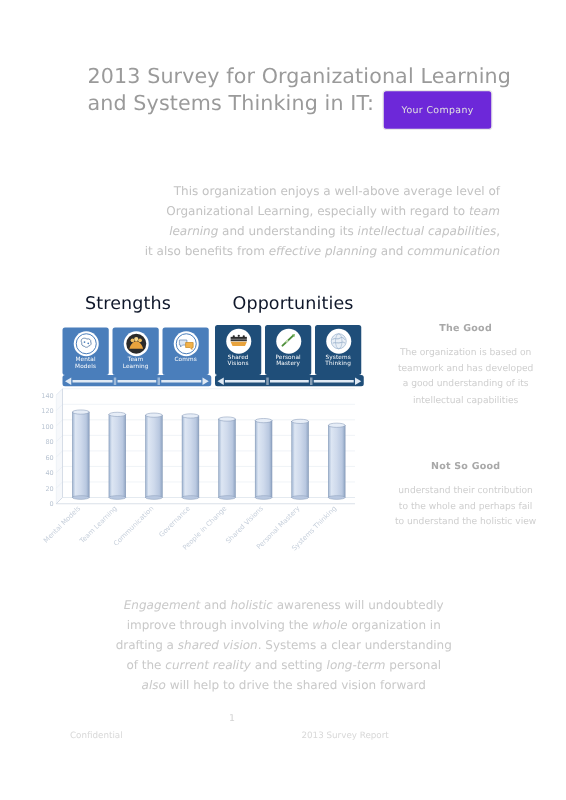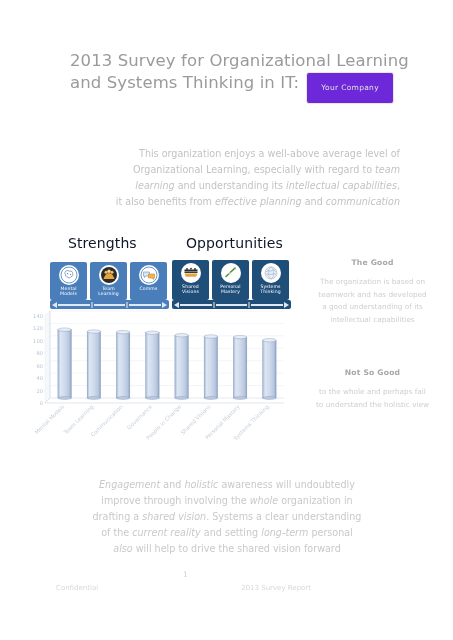--- a/index.html
+++ b/index.html
@@ -480,20 +480,21 @@
       <div>The organization is based on</div>
       <div>teamwork and has developed</div>
       <div>a good understanding of its</div>
       <div>intellectual capabilities</div>
     </div>
   </div>
 
   <div class="side bad">
     <div class="side-title">Not So Good</div>
     <div class="side-body">
+      <div>understand their contribution</div>
       <div>to the whole and perhaps fail</div>
       <div>to understand the holistic view</div>
     </div>
   </div>
 
   <div class="closing">
     <div>
       <i>Engagement</i><span> and </span><i>holistic</i><span> awareness will undoubtedly</span>
     </div>
     <div>

